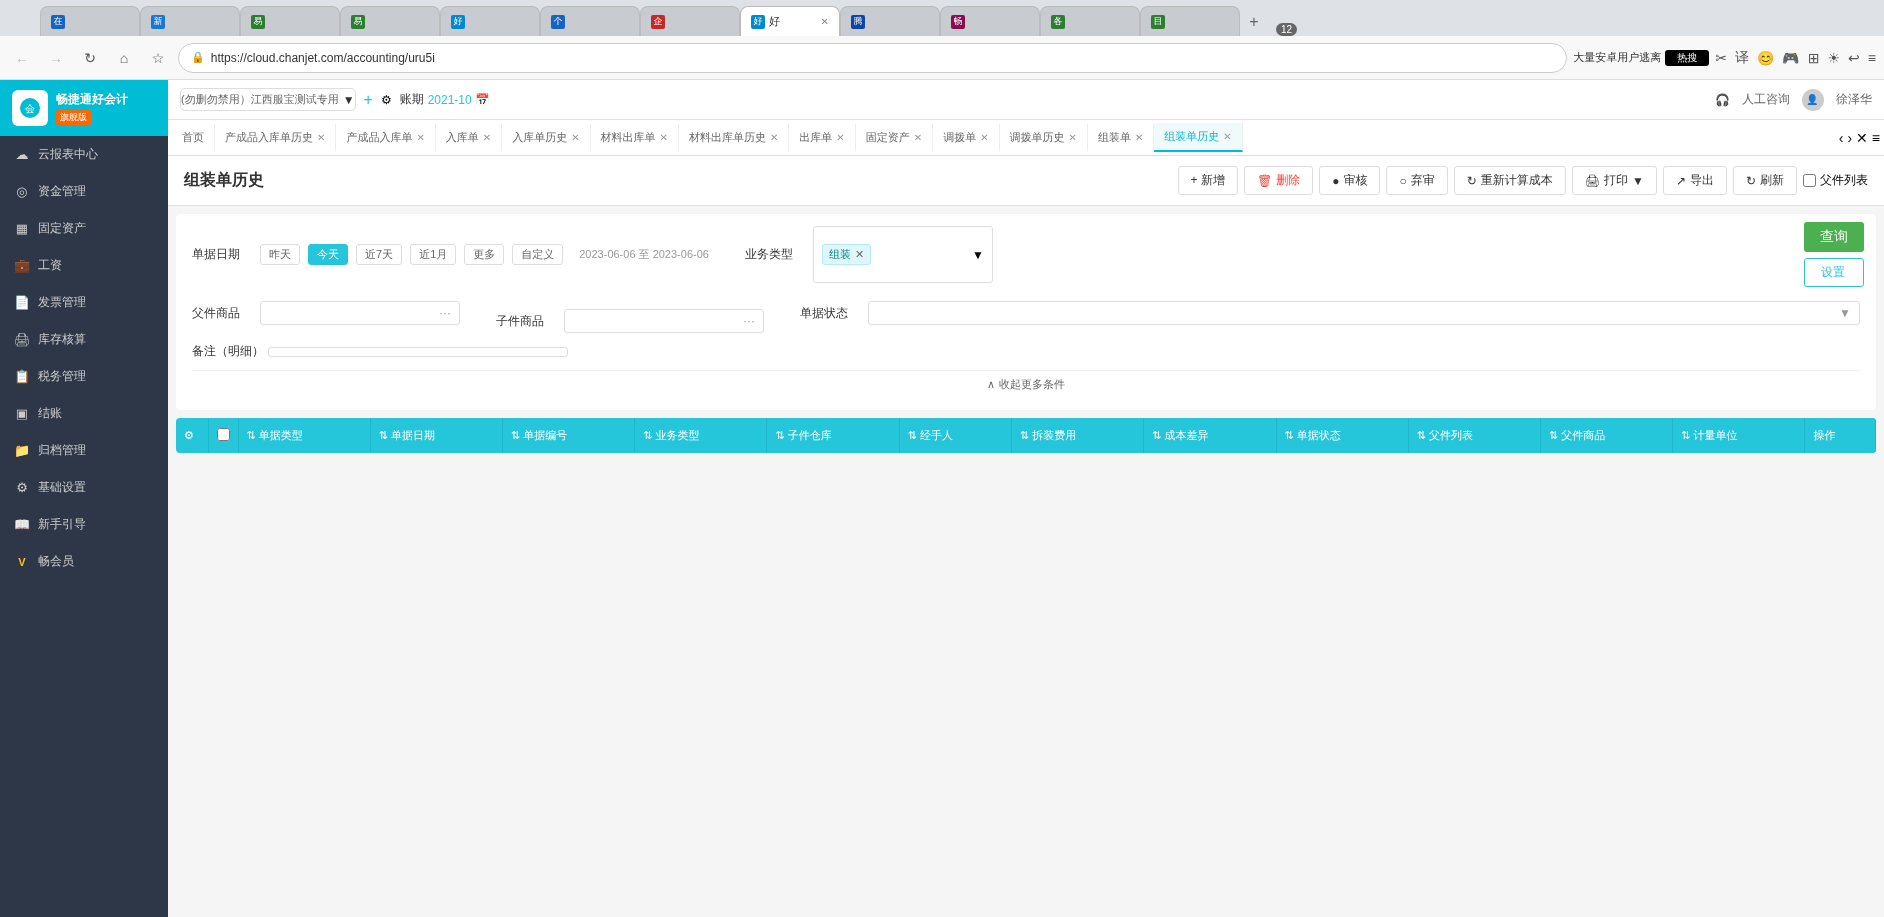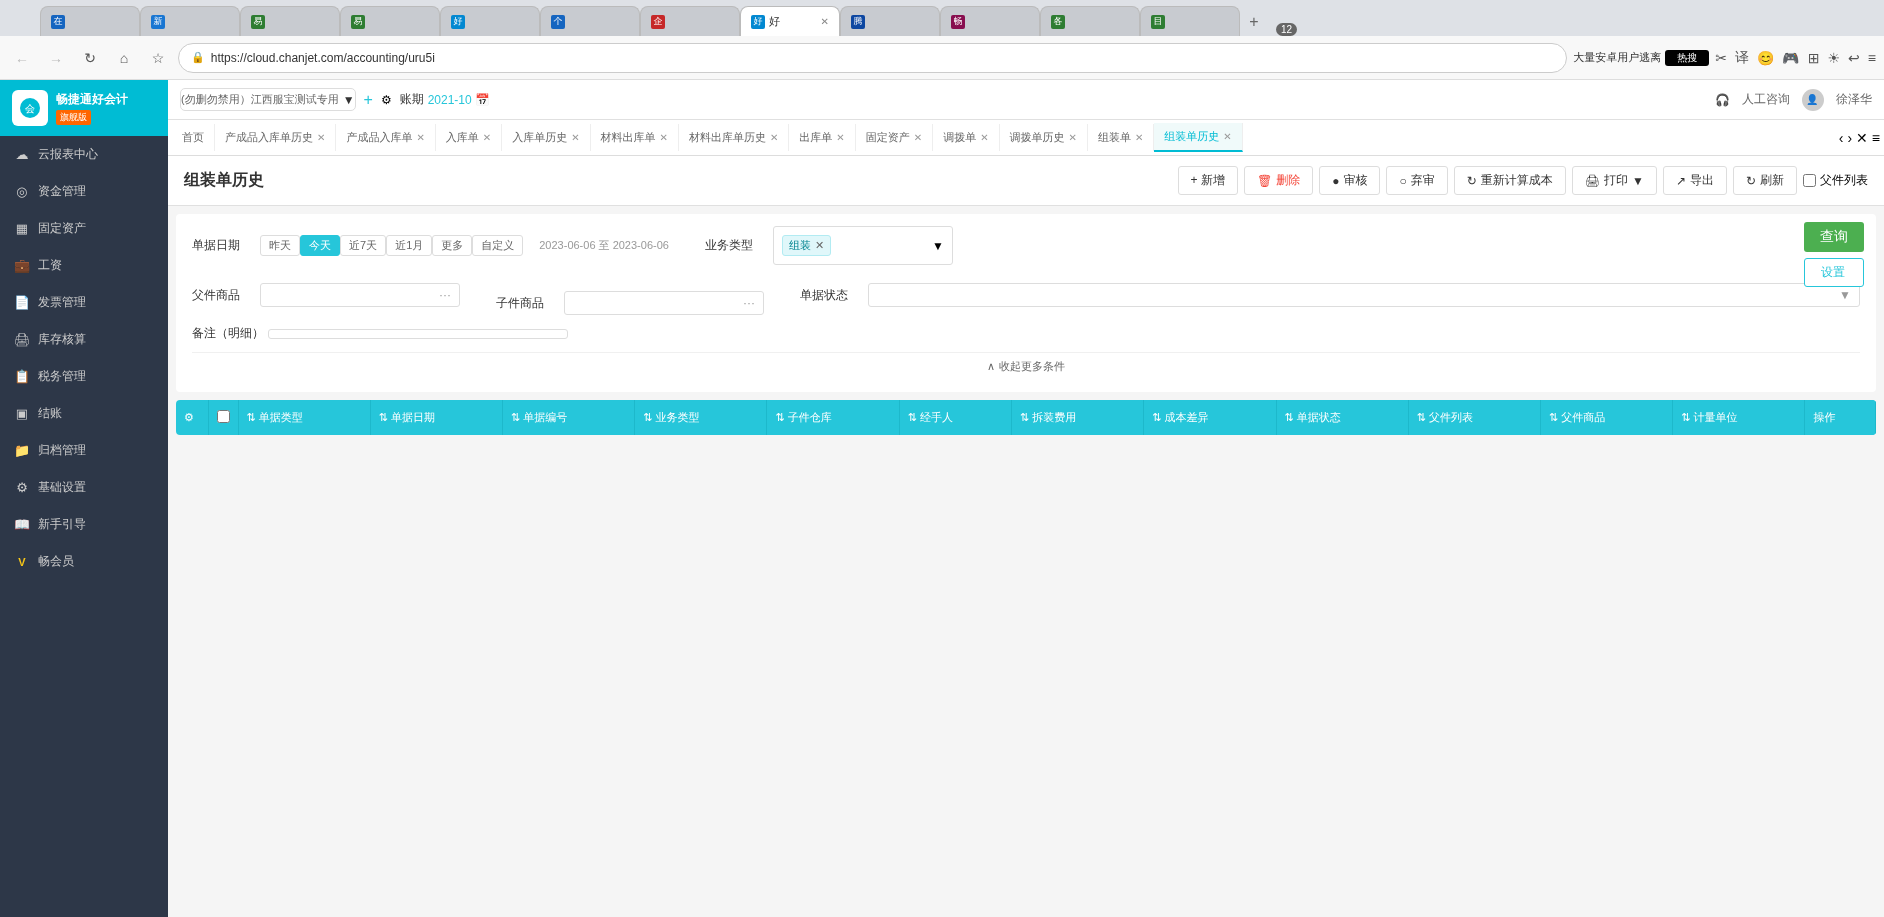--- a/index.html
+++ b/index.html
@@ -59,21 +59,21 @@
     .btn { padding: 5px 12px; border: none; border-radius: 3px; cursor: pointer; font-size: 12px; display: flex; align-items: center; gap: 4px; }
     .btn-default { background: #fff; border: 1px solid #ddd; color: #333; }
     .btn-danger { background: #fff; border: 1px solid #ddd; color: #f44336; }
     .btn-green { background: #4caf50; color: #fff; border: none; font-size: 14px; padding: 6px 16px; }
     .btn-teal-outline { background: #fff; border: 1px solid #26c6da; color: #26c6da; }
 
     
     .filter-section { background: #fff; margin: 8px; border-radius: 4px; padding: 12px 16px; }
     .filter-row { display: flex; align-items: center; gap: 16px; margin-bottom: 10px; }
     .filter-label { color: #333; font-size: 12px; white-space: nowrap; width: 60px; }
-    .filter-date-group { display: flex; align-items: flex-end; gap: 0; }
+    .filter-date-group { display: flex; align-items: flex-end; gap: 8px; }
     .filter-date-btn { padding: 2px 8px; border: 1px solid #ddd; border-radius: 3px; cursor: pointer; font-size: 11px; color: #666; background: #fff; }
     .filter-date-btn.active { background: #26c6da; color: #fff; border-color: #26c6da; }
     .filter-date-range { font-size: 11px; color: #999; margin-left: 8px; }
     .filter-tag { display: flex; align-items: center; gap: 4px; background: #e0f7fa; border: 1px solid #b2ebf2; border-radius: 3px; padding: 2px 6px; font-size: 11px; color: #00838f; }
     .filter-tag .tag-close { cursor: pointer; color: #666; }
     .collapse-bar { display: flex; align-items: center; justify-content: center; padding: 6px; cursor: pointer; color: #666; font-size: 11px; gap: 4px; border-top: 1px solid #f0f0f0; margin-top: 4px; }
 
     
     .data-table-container { background: #fff; margin: 0 8px 8px 8px; border-radius: 4px; overflow: hidden; }
     .data-table { width: 100%; border-collapse: collapse; }
@@ -373,21 +373,21 @@
               <button class="filter-date-btn">近7天</button>
               <button class="filter-date-btn">近1月</button>
               <button class="filter-date-btn">更多</button>
               <button class="filter-date-btn">自定义</button>
             </div>
             <span class="filter-date-range">2023-06-06 至 2023-06-06</span>
           </div>
 
           <div style="display:flex;align-items:center;gap:8px;margin-left:20px;">
             <span class="filter-label">业务类型</span>
-            <div style="display:flex;align-items:center;gap:4px;border:1px solid #ddd;border-radius:3px;padding:8px 8px;min-width:180px;">
+            <div style="display:flex;align-items:center;gap:4px;border:1px solid #ddd;border-radius:3px;padding:17px 8px;min-width:180px;">
               <div class="filter-tag">
                 <span>组装</span>
                 <span class="tag-close">✕</span>
               </div>
               <span style="margin-left:auto;">▼</span>
             </div>
           </div>
 
         </div>
 

